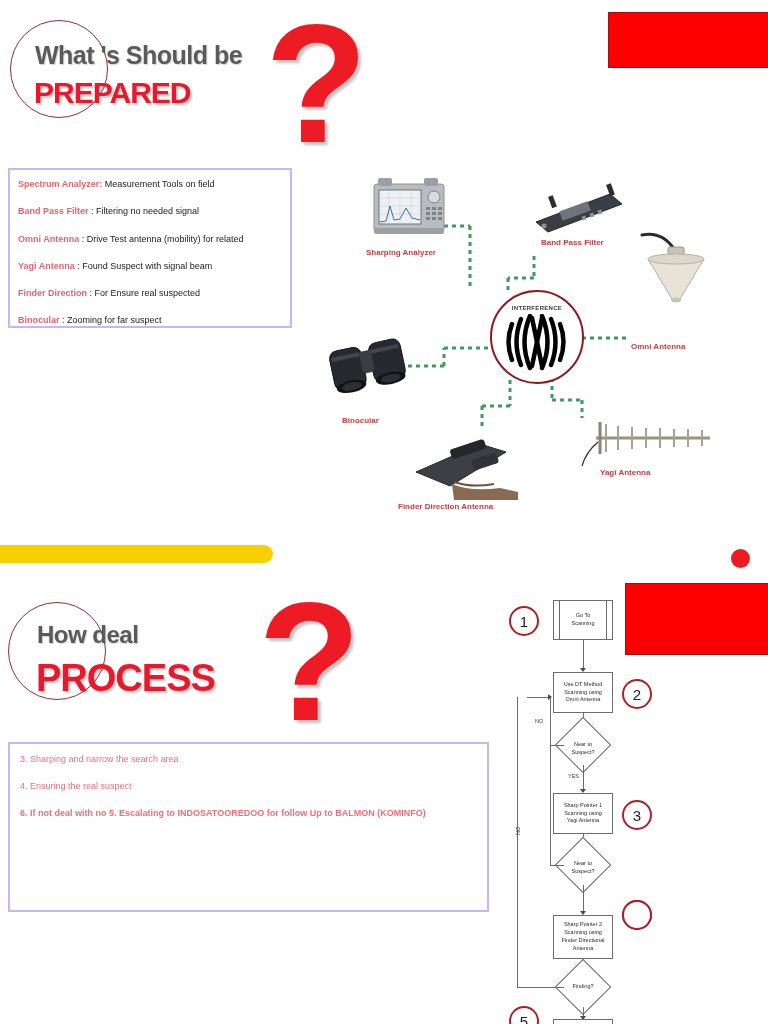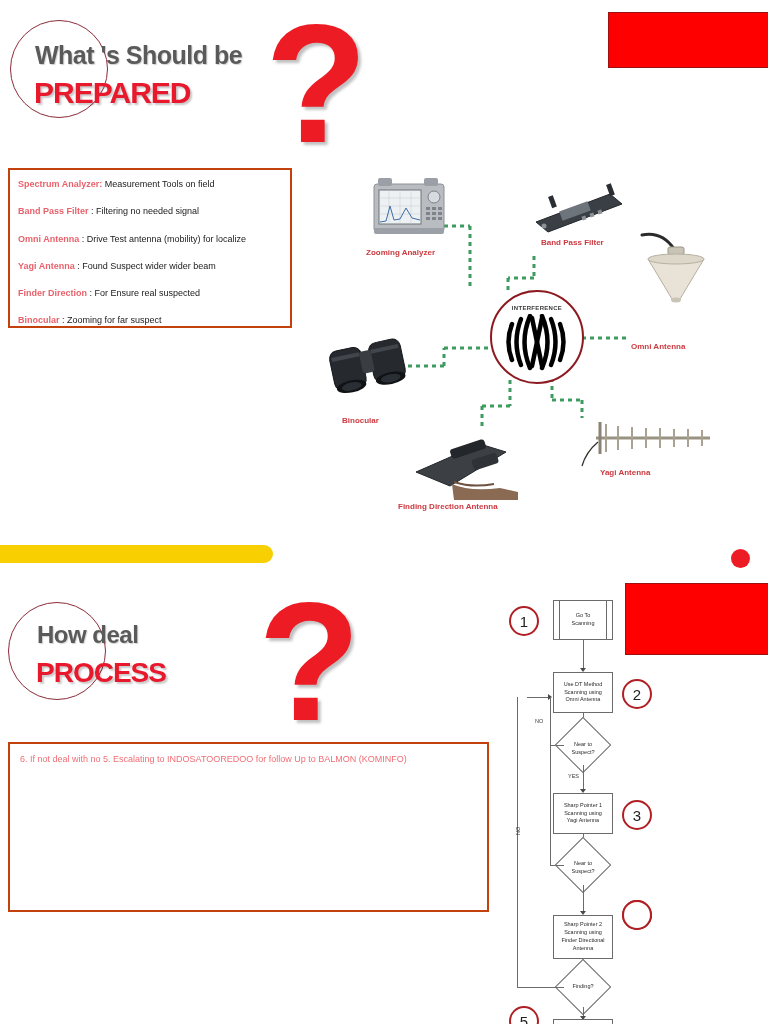--- a/index.html
+++ b/index.html
@@ -64,34 +64,34 @@
 
   
   #h1-circle { left: 10px; top: 20px; width: 96px; height: 96px; }
   #h1-line1 { left: 35px; top: 41px; font-size: 25px; }
   #h1-line2 { left: 34px; top: 76px; font-size: 30px; }
   #h1-q { left: 265px; top: 0px; font-size: 168px; }
 
   
   #h2-circle { left: 8px; top: 602px; width: 96px; height: 96px; }
   #h2-line1 { left: 37px; top: 621px; font-size: 24px; }
-  #h2-line2 { left: 36px; top: 657px; font-size: 28px; }
+  #h2-line2 { left: 36px; top: 657px; font-size: 38px; }
   #h2-q { left: 258px; top: 578px; font-size: 168px; }
 
   
   #yellow-bar {
     left: 0px; top: 545px; width: 273px; height: 18px;
     background: #F8CF00;
     border-radius: 0 9px 9px 0;
   }
 
   
   .info-box {
     position: absolute;
-    border: 2px solid #c2410c;
+    border: 2px solid #c4b5fd;
     box-sizing: border-box;
     background: #ffffff;
   }
   #tools-box { left: 8px; top: 168px; width: 284px; height: 160px; padding: 9px 8px; }
   #process-box { left: 8px; top: 742px; width: 481px; height: 170px; padding: 9px 10px; }
 
   .tool-row {
     font-size: 9px;
     color: #1a1a1a;
     line-height: 1.25;
@@ -103,21 +103,21 @@
     color: #E8626C;
     font-weight: bold;
   }
 
   .process-row {
     font-size: 9px;
     color: #F06E76;
     line-height: 1.35;
     margin-bottom: 15px;
   }
-  .process-row:last-child { margin-bottom: 0; }
+  .process-row:last-child { margin-bottom: 0; font-weight: bold; }
 
   
   #diagram { left: 320px; top: 168px; width: 448px; height: 352px; }
 
   .eq-label {
     position: absolute;
     color: #CB3A40;
     font-size: 8px;
     font-weight: bold;
     white-space: nowrap;
@@ -243,24 +243,24 @@
 </div>
 
 <div class="info-box" id="tools-box">
   <div class="tool-row">
     <span class="tool-name">Spectrum Analyzer:</span><span> Measurement Tools on field</span>
   </div>
   <div class="tool-row">
     <span class="tool-name">Band Pass Filter</span><span> : Filtering no needed signal</span>
   </div>
   <div class="tool-row">
-    <span class="tool-name">Omni Antenna</span><span> : Drive Test antenna (mobility) for localize</span>
+    <span class="tool-name">Omni Antenna</span><span> : Drive Test antenna (mobility) for related</span>
   </div>
   <div class="tool-row">
-    <span class="tool-name">Yagi Antenna</span><span> : Found Suspect wider wider beam</span>
+    <span class="tool-name">Yagi Antenna</span><span> : Found Suspect with signal beam</span>
   </div>
   <div class="tool-row">
     <span class="tool-name">Finder Direction</span><span> : For Ensure real suspected</span>
   </div>
   <div class="tool-row">
     <span class="tool-name">Binocular</span><span> : Zooming for far suspect</span>
   </div>
 </div>
 
 <div class="abs" id="diagram">
@@ -312,21 +312,21 @@
         <rect x="68" y="31" width="4" height="3"></rect>
       <rect x="56" y="36" width="4" height="3"></rect>
         <rect x="62" y="36" width="4" height="3"></rect>
         <rect x="68" y="36" width="4" height="3"></rect>
       <rect x="56" y="41" width="4" height="3"></rect>
         <rect x="62" y="41" width="4" height="3"></rect>
         <rect x="68" y="41" width="4" height="3"></rect>
     </g>
     <rect x="4" y="52" width="70" height="6" rx="2" fill="#9ba0a6"></rect>
   </svg>
-  <div class="eq-label" style="left:46px;top:80px;">Zooming Analyzer</div>
+  <div class="eq-label" style="left:46px;top:80px;">Sharping Analyzer</div>
 
   <svg class="abs" style="left:210px;top:14px;" width="96" height="56">
     <path d="M6 40 L80 12 L92 22 L18 50 Z" fill="#3a3f45" stroke="#22262a"></path>
     <rect x="30" y="24" width="30" height="10" transform="rotate(-20 45 29)" fill="#6e747b"></rect>
     <rect x="20" y="14" width="5" height="12" transform="rotate(-20 22 20)" fill="#2a2e33"></rect>
     <rect x="78" y="2" width="5" height="12" transform="rotate(-20 80 8)" fill="#2a2e33"></rect>
     <circle cx="14" cy="44" r="2.5" fill="#8d9298"></circle>
     <g fill="#8d9298">
       <rect x="52" y="34" width="4" height="4" transform="rotate(-20 54 36)"></rect>
       <rect x="60" y="31" width="4" height="4" transform="rotate(-20 62 33)"></rect>
@@ -361,21 +361,21 @@
   </svg>
   <div class="eq-label" style="left:280px;top:300px;">Yagi Antenna</div>
 
   <svg class="abs" style="left:90px;top:262px;" width="120" height="70">
     <path d="M6 42 L70 14 L96 22 L40 56 Z" fill="#3c4045" stroke="#222629"></path>
     <rect x="40" y="14" width="36" height="10" rx="3" transform="rotate(-18 58 19)" fill="#23272b"></rect>
     <rect x="62" y="26" width="26" height="11" rx="3" transform="rotate(-18 75 31)" fill="#2f3337"></rect>
     <path d="M42 54 Q60 62 90 58 L108 62 L108 70 L44 70 Z" fill="#8a6a52"></path>
     <path d="M44 52 Q62 58 84 54" fill="none" stroke="#6e523f" stroke-width="2"></path>
   </svg>
-  <div class="eq-label" style="left:78px;top:334px;">Finding Direction Antenna</div>
+  <div class="eq-label" style="left:78px;top:334px;">Finder Direction Antenna</div>
 
   <svg class="abs" style="left:8px;top:168px;" width="86" height="62">
     <g transform="rotate(-12 43 31)">
       <rect x="4" y="8" width="32" height="40" rx="8" fill="#26292d" stroke="#15171a"></rect>
       <rect x="44" y="8" width="32" height="40" rx="8" fill="#26292d" stroke="#15171a"></rect>
       <rect x="34" y="14" width="12" height="22" rx="3" fill="#3a3e43"></rect>
       <ellipse cx="20" cy="46" rx="15" ry="6" fill="#101214"></ellipse>
       <ellipse cx="60" cy="46" rx="15" ry="6" fill="#101214"></ellipse>
       <ellipse cx="20" cy="46" rx="10" ry="4" fill="#2a2f36"></ellipse>
       <ellipse cx="60" cy="46" rx="10" ry="4" fill="#2a2f36"></ellipse>
@@ -409,20 +409,22 @@
 <div class="abs red-block" id="red-block-mid"></div>
 
 <div>
   <div class="abs heading-circle" id="h2-circle"></div>
   <div class="abs heading-line1" id="h2-line1">How deal</div>
   <div class="abs heading-line2" id="h2-line2">PROCESS</div>
   <div class="abs qmark" id="h2-q">?</div>
 </div>
 
 <div class="info-box" id="process-box">
+  <div class="process-row">3. Sharping and narrow the search area</div>
+  <div class="process-row">4. Ensuring the real suspect</div>
   <div class="process-row">6. If not deal with no 5. Escalating to INDOSATOOREDOO for follow Up to BALMON (KOMINFO)</div>
 </div>
 
 <div class="abs" id="flowchart">
 
   <div class="fc-num" style="left:14px;top:11px;">1</div>
 
   <div class="fc-box fc-predef" style="left:58px;top:5px;width:60px;height:40px;">
     <span style="white-space:pre-line">Go To
 Scanning</span>

